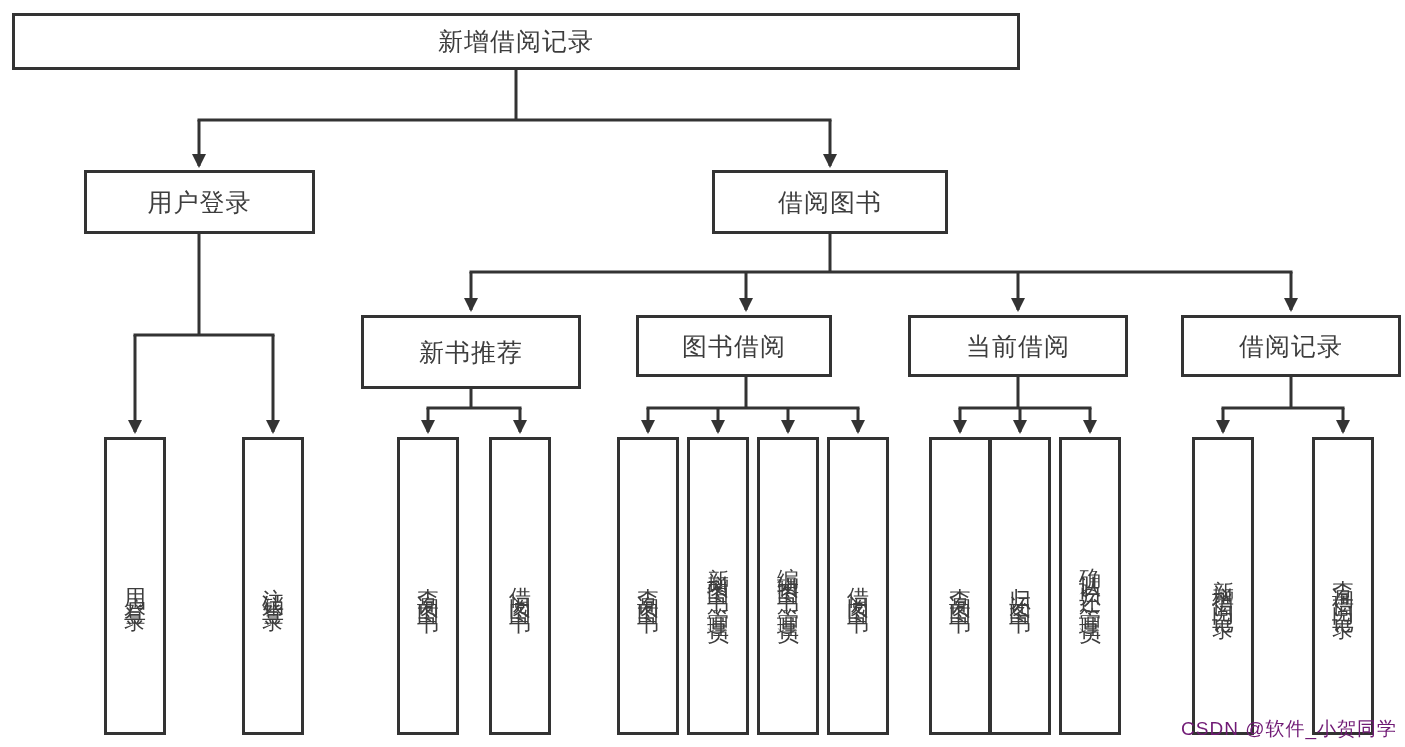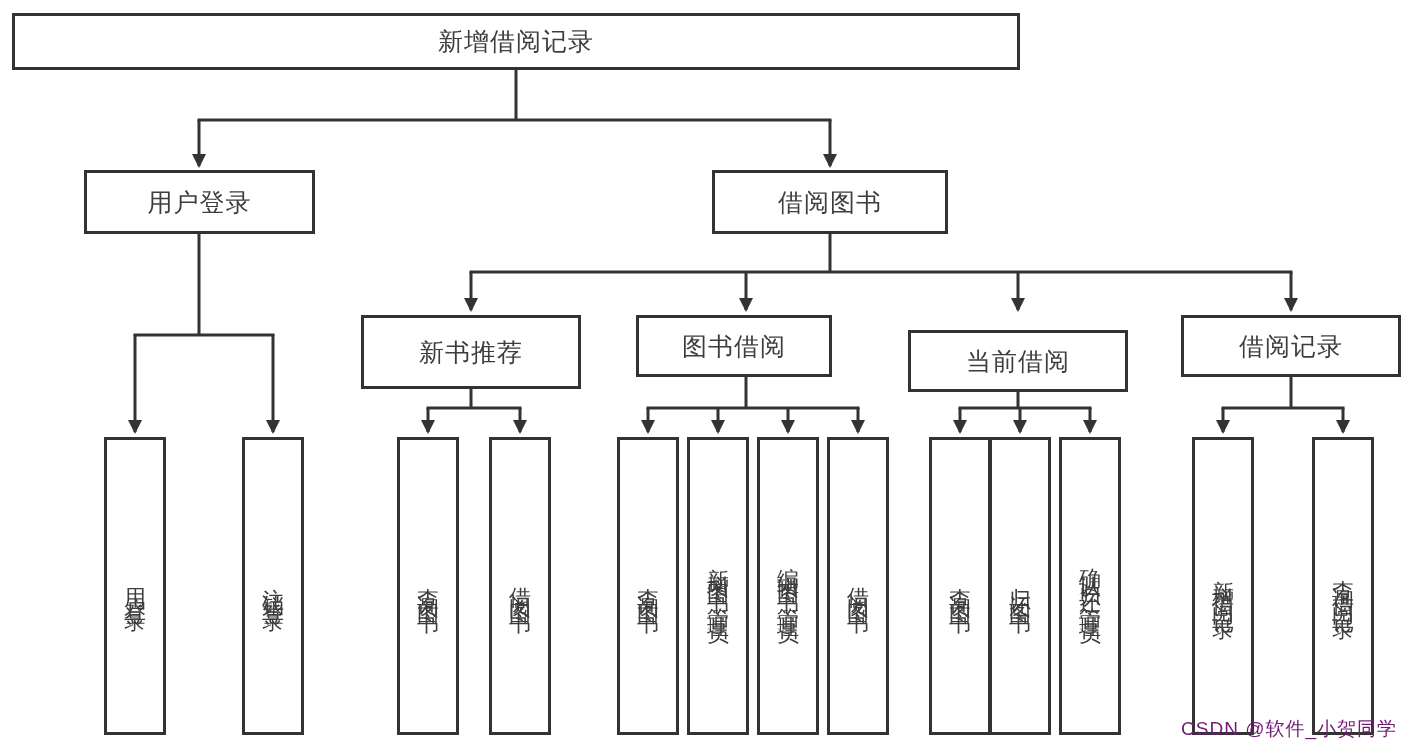--- a/index.html
+++ b/index.html
@@ -120,21 +120,21 @@
   <div class="node hbox" style="left:712px;top:170px;width:236px;height:64px">
     <span>借阅图书</span>
   </div>
 
   <div class="node hbox" style="left:361px;top:315px;width:220px;height:74px">
     <span>新书推荐</span>
   </div>
   <div class="node hbox" style="left:636px;top:315px;width:196px;height:62px">
     <span>图书借阅</span>
   </div>
-  <div class="node hbox" style="left:908px;top:330px;width:220px;height:62px">
+  <div class="node hbox" style="left:908px;top:315px;width:220px;height:62px">
     <span>当前借阅</span>
   </div>
   <div class="node hbox" style="left:1181px;top:315px;width:220px;height:62px">
     <span>借阅记录</span>
   </div>
 
   <div class="node leaf" style="left:104px;top:437px;width:62px;height:298px">
     <span>用户登录</span>
   </div>
   <div class="node leaf" style="left:242px;top:437px;width:62px;height:298px">

